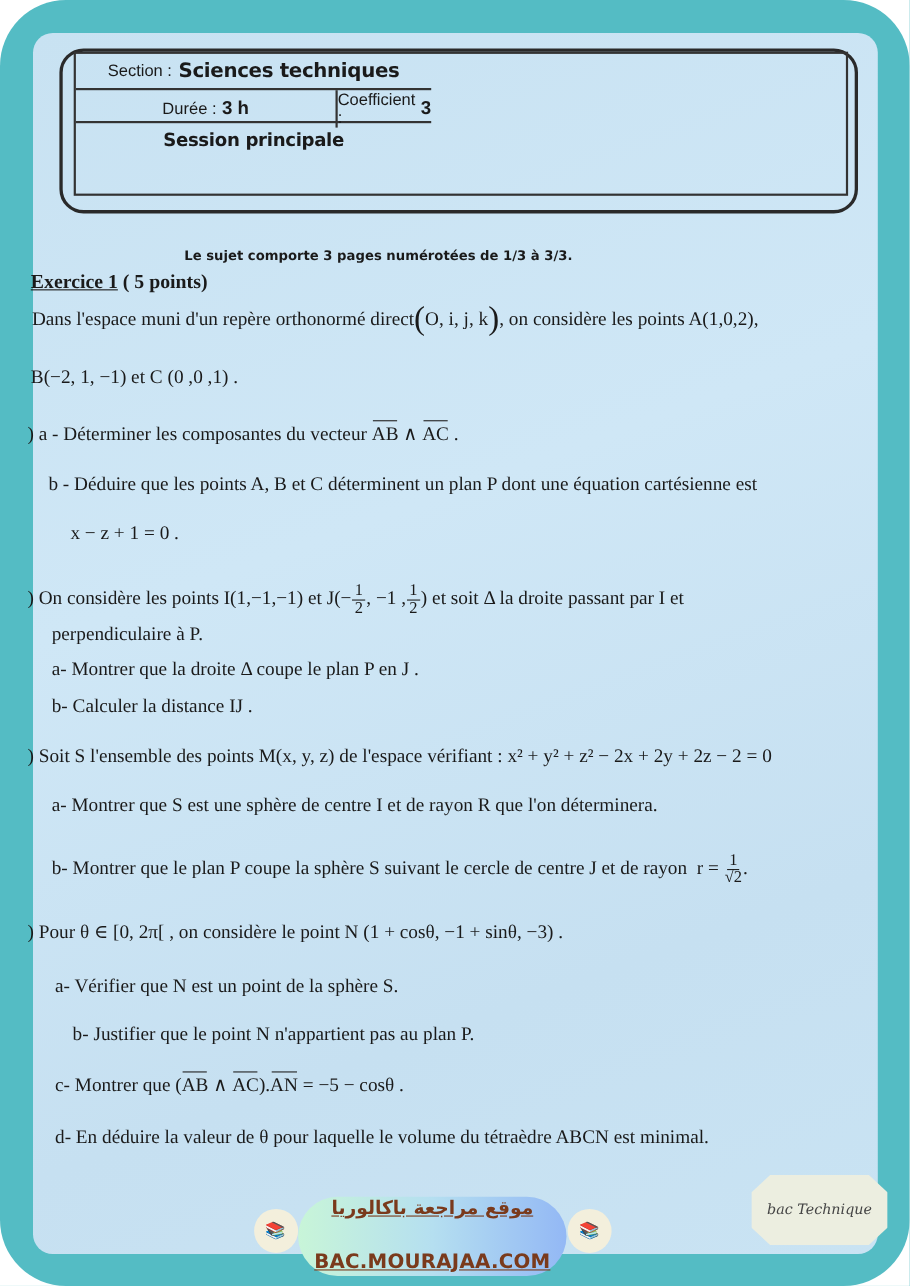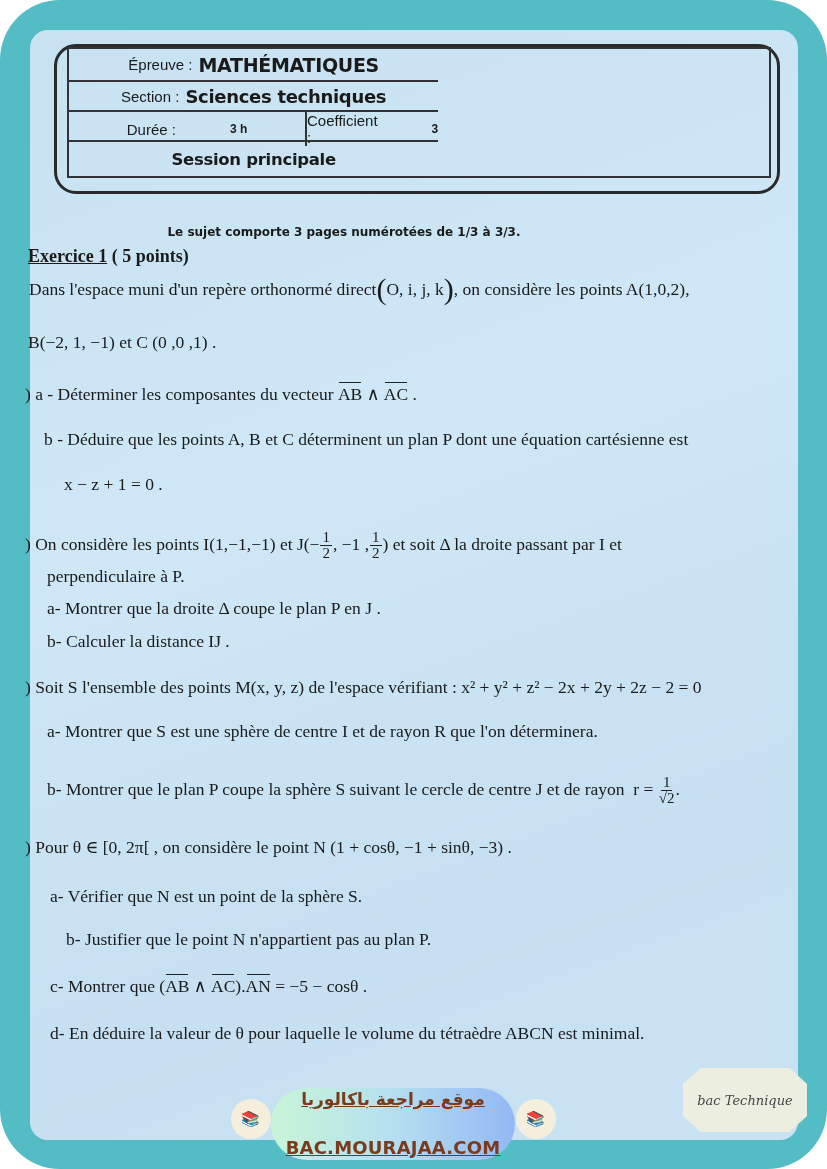--- a/index.html
+++ b/index.html
@@ -46,23 +46,23 @@
       display: flex; align-items: center; justify-content: center;
     }
     .hdr-right { display: grid; grid-template-rows: 33px 30px 30px 1fr; }
     .hr-cell {
       border-bottom: 2px solid #333; display: flex; align-items: center; justify-content: center;
       font-family: "Liberation Sans", sans-serif; font-size: 15px;
     }
     .hr-cell:last-child { border-bottom: none; }
     .hr-cell b.big { font-size: 19px; font-family: "DejaVu Sans", sans-serif; font-weight: bold; margin-left: 6px; letter-spacing: -0.3px; }
     .hr-split { display: grid; grid-template-columns: 238px 1fr; border-bottom: 2px solid #333; }
-    .hr-split > div { display: flex; align-items: center; justify-content: center; font-family: "Liberation Sans", sans-serif; font-size: 15px; gap: 36px; }
+    .hr-split > div { display: flex; align-items: center; justify-content: center; font-family: "Liberation Sans", sans-serif; font-size: 15px; }
     .hr-split > div:first-child { border-right: 2px solid #333; }
-    .hr-split b { font-size: 12px; margin-left: 18px; }
+    .hr-split b { font-size: 17px; margin-left: 5px; }
     .sess-principale { font-family: "DejaVu Sans", sans-serif; font-weight: bold; font-size: 16.5px; letter-spacing: -0.3px; }
 
     .note {
       position: absolute; left: 0; width: 688px; top: 225px; text-align: center;
       font-family: "DejaVu Sans", sans-serif; font-weight: bold; font-size: 12px;
     }
     .line {
       position: absolute; font-size: 17.5px; white-space: nowrap; line-height: 20px;
     }
     .ex-title { font-weight: bold; font-size: 18px; }
@@ -100,24 +100,20 @@
   </style>
 </head>
 <body>
 
 <div class="frame"></div>
 <div class="paper"></div>
 
 <div class="hdr-outer"></div>
 <div class="hdr-table">
   <div class="hdr-right">
-    <div class="hr-cell">
-      <span>Épreuve :</span>
-      <b class="big">MATHÉMATIQUES</b>
-    </div>
     <div class="hr-cell">
       <span>Section :</span>
       <b class="big" style="font-size:18px">Sciences techniques</b>
     </div>
     <div class="hr-split">
       <div>
         <span>Durée :</span>
           <b>3 h</b>
       </div>
       <div>

